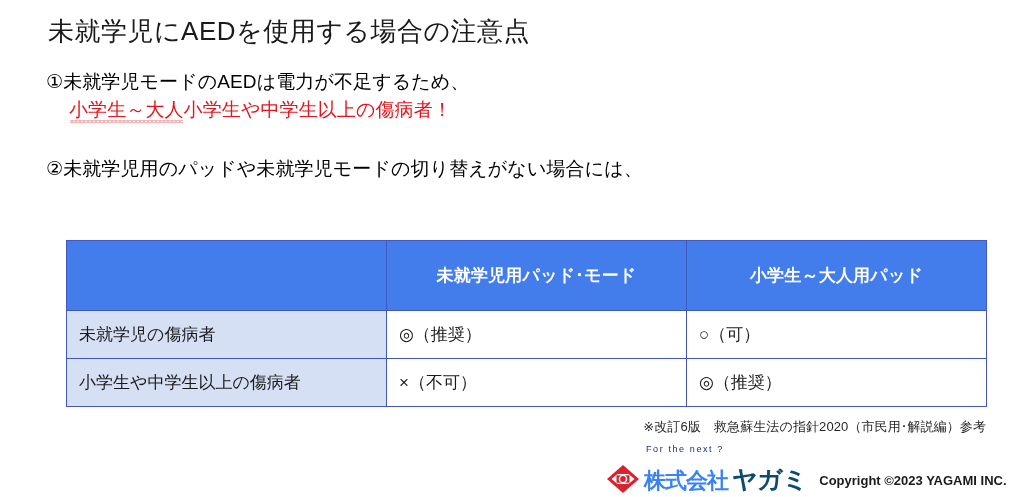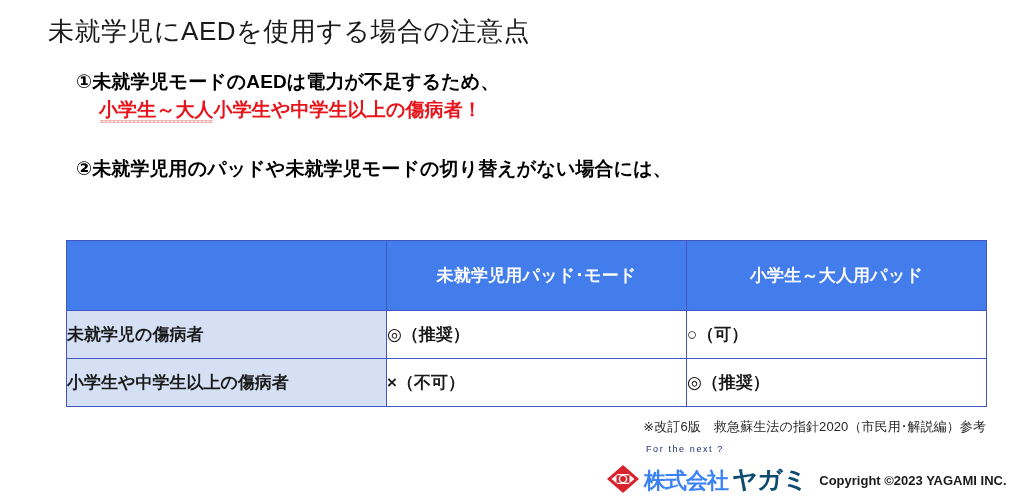--- a/index.html
+++ b/index.html
@@ -25,26 +25,25 @@
     font-weight: 400;
     color: #1a1a1a;
     letter-spacing: 0.5px;
     white-space: nowrap;
   }
 
   
   .note {
     position: absolute;
     font-size: 19px;
-    font-weight: bold;
+    font-weight: normal;
     color: #000000;
     letter-spacing: 0.1px;
     white-space: nowrap;
     line-height: 1.45;
-    margin-left: 30px;
   }
   .note-1 { left: 46px; top: 68px; }
   .note-2 { left: 46px; top: 155px; }
 
   .note .line { display: block; }
   .note .line.indent { padding-left: 23px; }
 
   .note .red {
     color: #e8141b;
   }
@@ -83,39 +82,39 @@
   table.matrix {
     border-collapse: collapse;
     width: 920px;
     height: 166px;
     table-layout: fixed;
   }
   table.matrix th,
   table.matrix td {
     border: 1px solid #4357c2;
     vertical-align: middle;
-    padding: 0;
+    padding: 12px;
   }
   table.matrix thead th {
     background: #437ceb;
     color: #ffffff;
     font-size: 17px;
     font-weight: bold;
     height: 70px;
     letter-spacing: 0.2px;
   }
   table.matrix thead th.corner {
     background: #437ceb;
   }
   table.matrix tbody td {
     background: #ffffff;
     height: 48px;
     font-size: 17px;
     color: #1a1a1a;
-    font-weight: 700;
+    font-weight: 400;
   }
   table.matrix tbody td.rowhead {
     background: #d6e0f5;
     font-size: 17px;
     color: #1a1a1a;
   }
   .col-a { width: 320px; }
   .col-b { width: 300px; }
   .col-c { width: 300px; }
 

